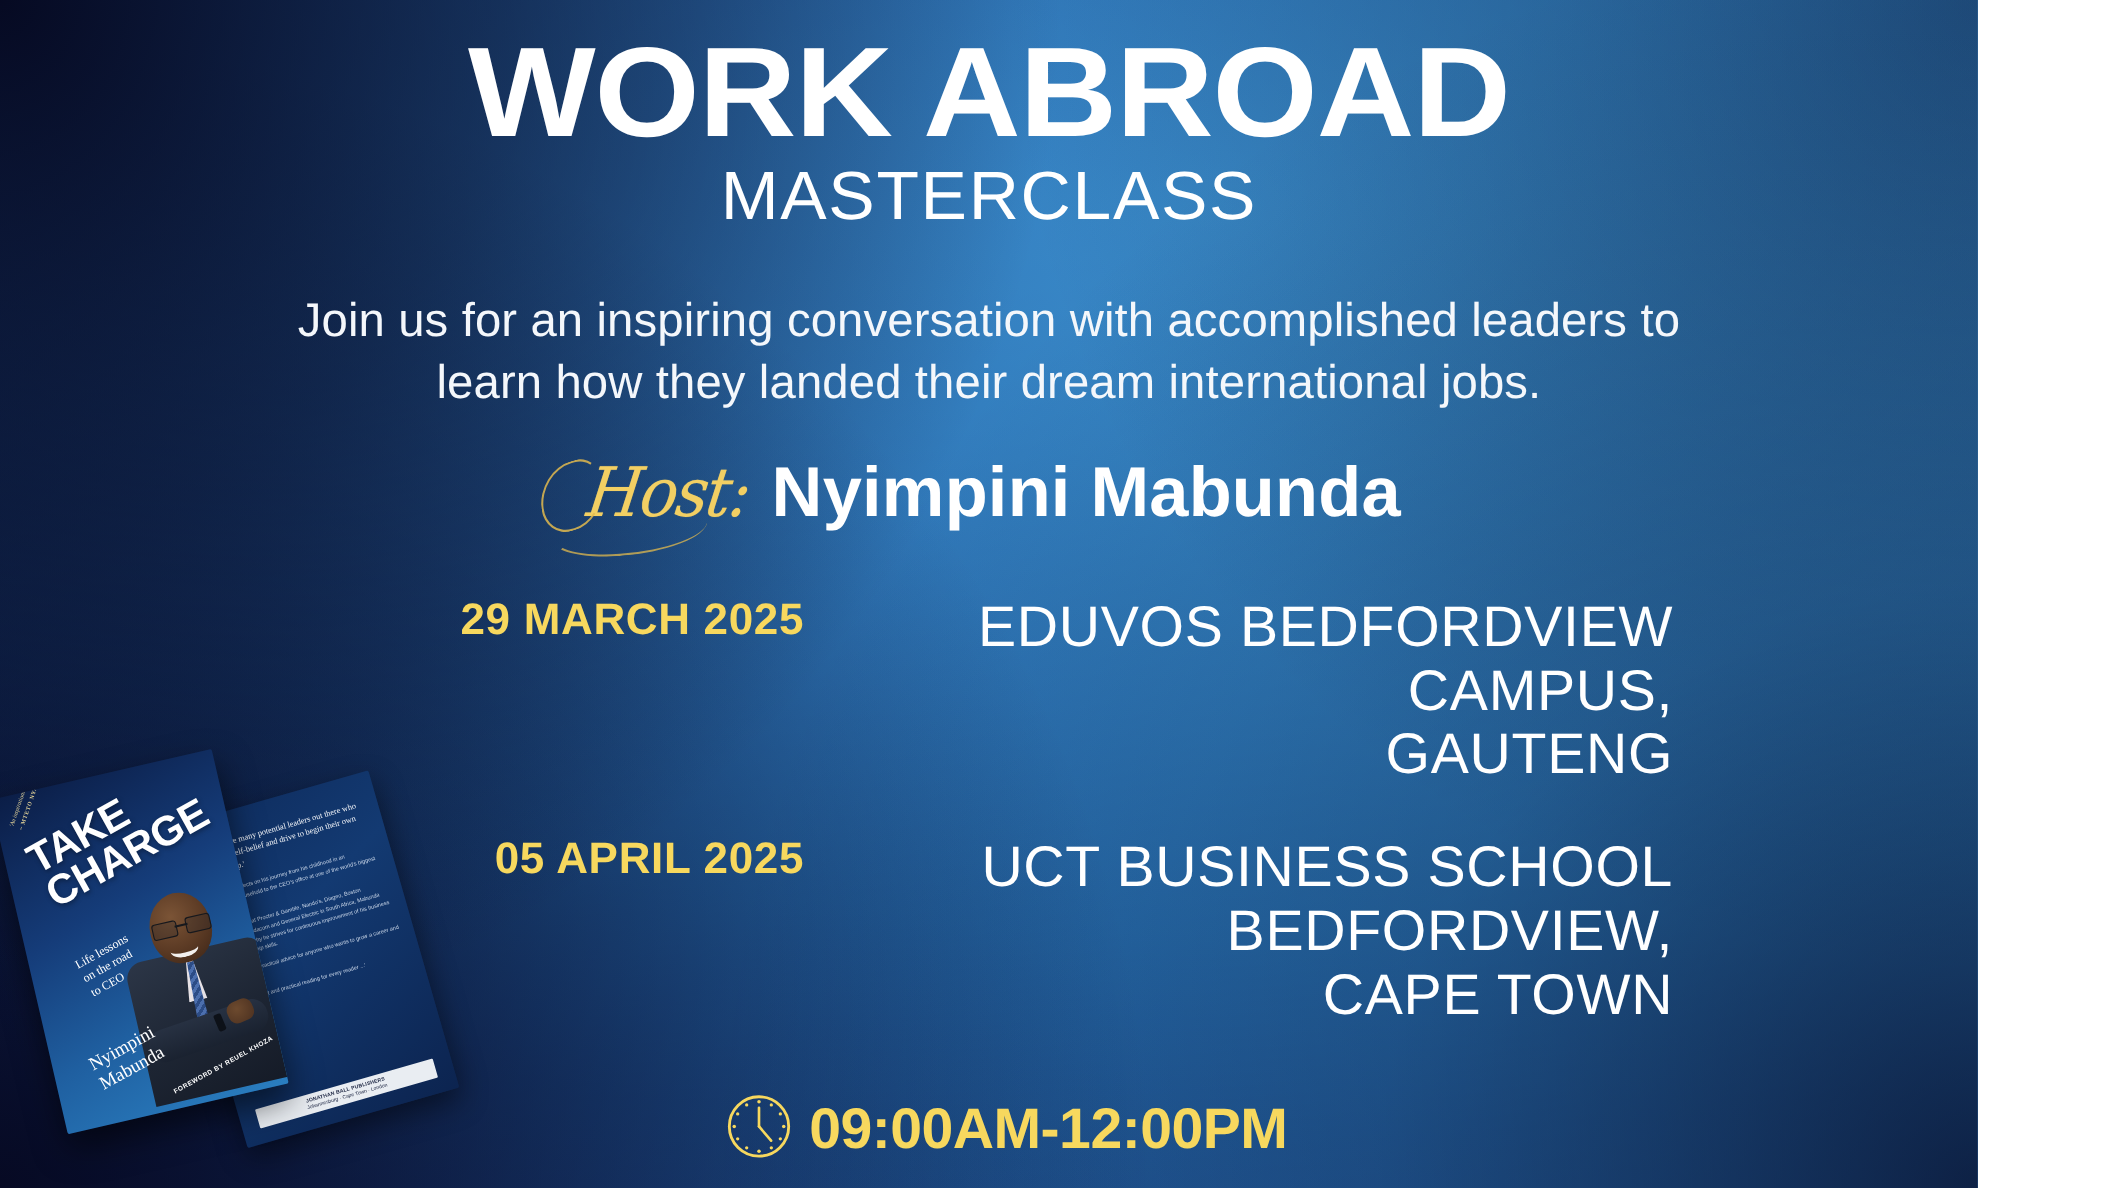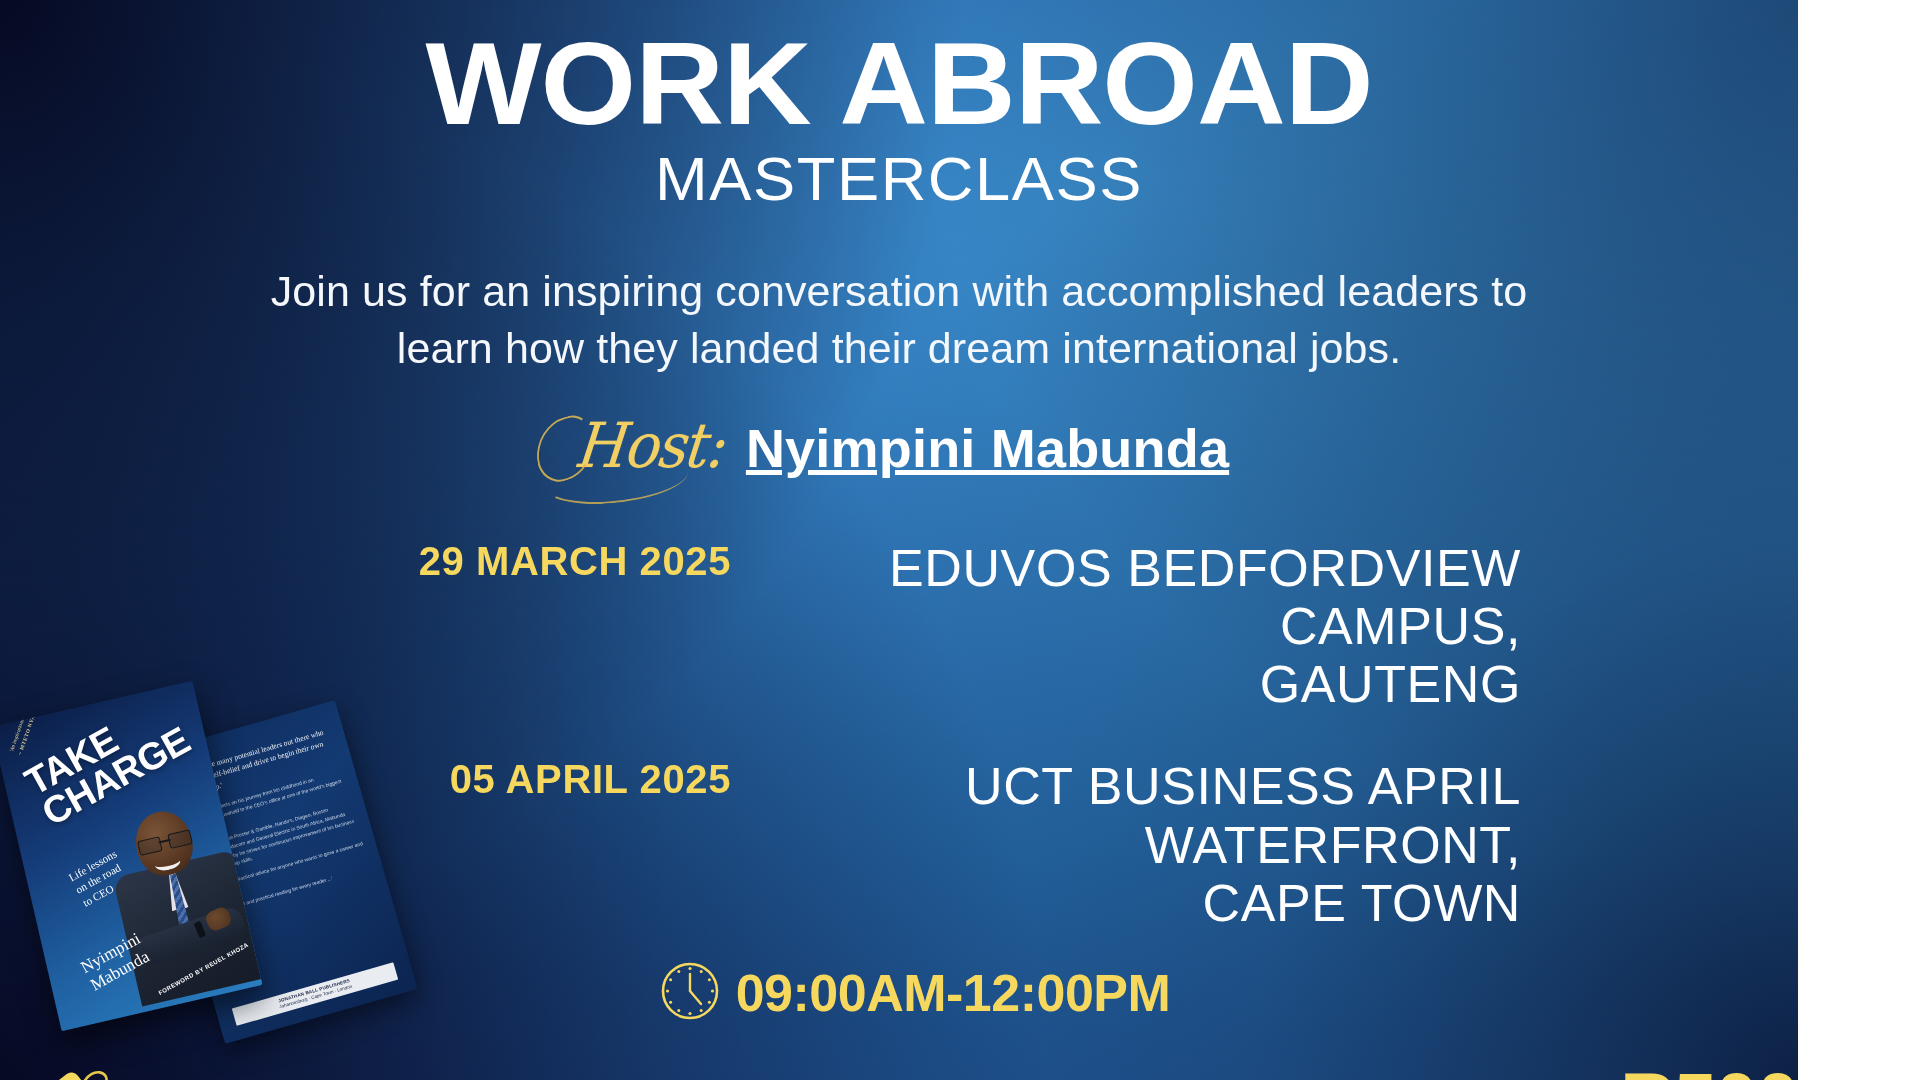--- a/index.html
+++ b/index.html
@@ -122,25 +122,24 @@
     bottom: -26px;
     width: 150px;
     height: 44px;
     border-bottom: 2px solid rgba(226,186,78,0.75);
     border-left: 2px solid rgba(226,186,78,0.0);
     border-radius: 0 0 55% 45%;
     transform: rotate(-4deg);
   }
   .host-name {
     font-weight: 700;
-    font-size: 54px;
+    font-size: 64px;
     line-height: 1;
     color: #ffffff;
     letter-spacing: 0.2px;
-    text-decoration: underline;
   }
 
   
   .schedule {
     margin-top: 62px;
     display: flex;
     flex-direction: column;
     gap: 44px;
   }
   .sched-row {
@@ -168,21 +167,21 @@
     font-size: 52px;
     line-height: 1.12;
     letter-spacing: 0.6px;
     color: #ffffff;
     flex: none;
   }
   .venue-line { display: block; }
 
   
   .time-row {
-    margin-top: 27px;
+    margin-top: 58px;
     display: flex;
     align-items: center;
     justify-content: center;
     gap: 14px;
     padding-left: 30px;
   }
   .time-text {
     font-weight: 700;
     font-size: 52px;
     line-height: 1;
@@ -481,21 +480,21 @@
         <div class="sched-date">29 MARCH 2025</div>
         <div class="sched-venue">
           <span class="venue-line">EDUVOS BEDFORDVIEW CAMPUS,</span>
           <span class="venue-line">GAUTENG</span>
         </div>
       </div>
 
       <div class="sched-row">
         <div class="sched-date">05 APRIL 2025</div>
         <div class="sched-venue">
-          <span class="venue-line">UCT  BUSINESS APRIL WATERFRONT,</span>
+          <span class="venue-line">UCT  BUSINESS SCHOOL BEDFORDVIEW,</span>
           <span class="venue-line">CAPE TOWN</span>
         </div>
       </div>
 
     </div>
 
     <div class="time-row">
       <span>
         <svg width="64" height="64" viewBox="0 0 64 64" aria-hidden="true">
           <circle cx="32" cy="32" r="27" fill="none" stroke="#f7d85e" stroke-width="2.6"></circle>

